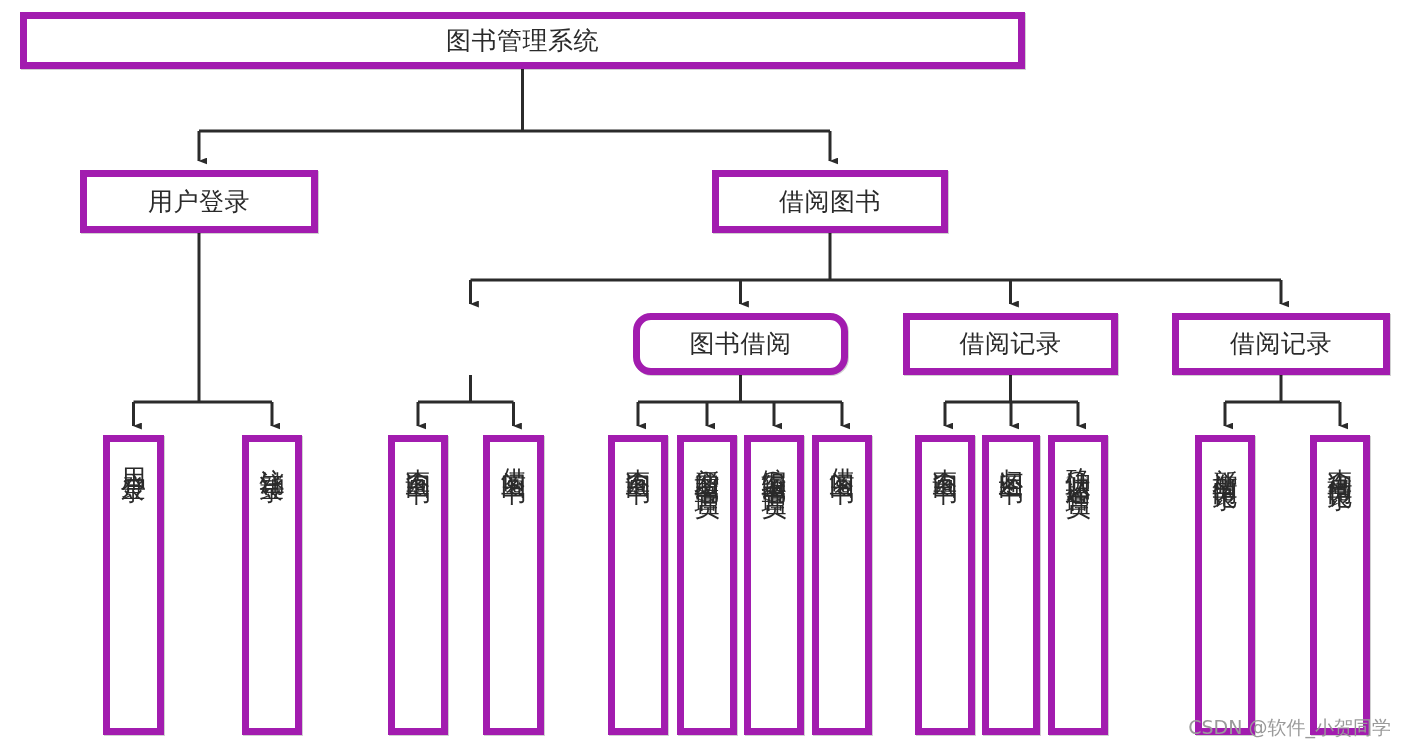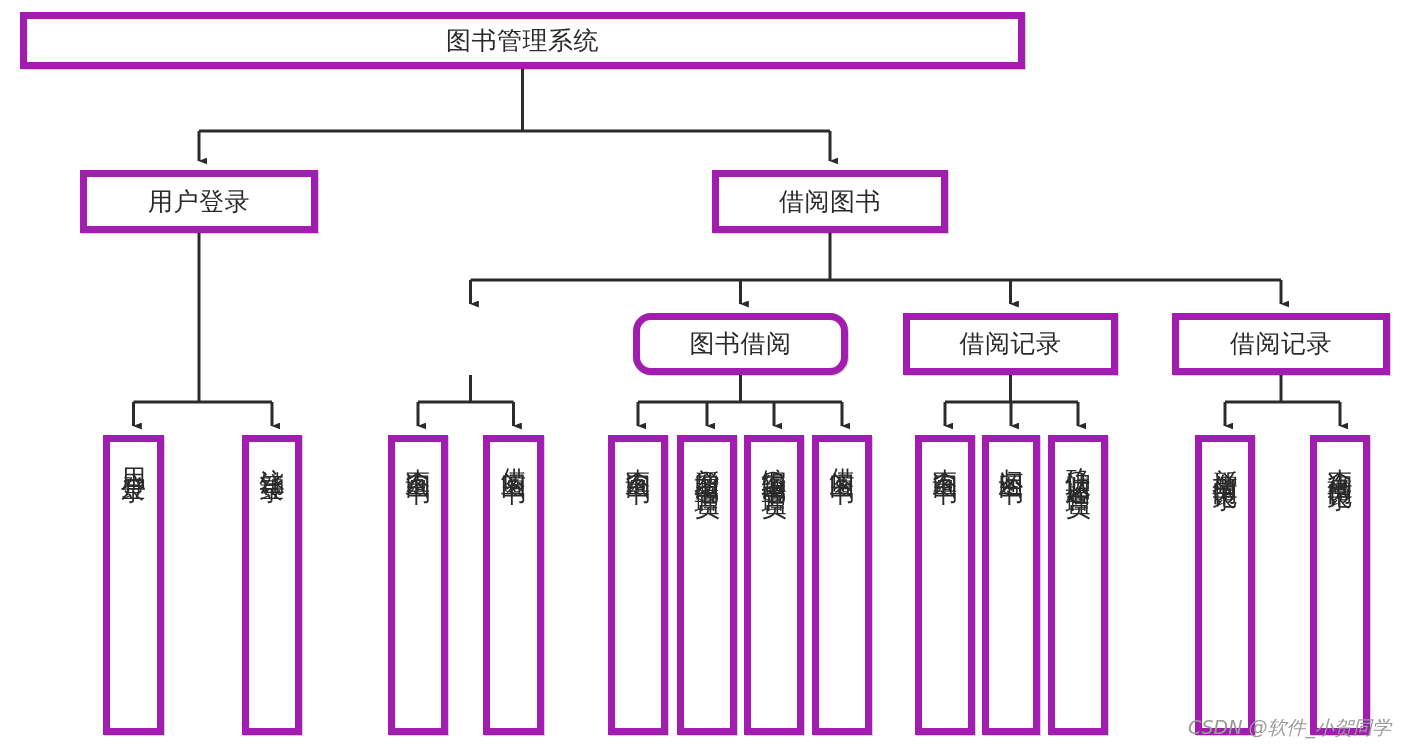--- a/index.html
+++ b/index.html
@@ -63,21 +63,20 @@
 
   #watermark {
     position: absolute;
     right: 14px;
     bottom: 6px;
     font-size: 19px;
     color: #9a9a9a;
     z-index: 5;
     white-space: nowrap;
     font-family: "DejaVu Sans", "Liberation Sans", sans-serif;
-    font-style: italic;
   }
 </style>
 </head>
 <body>
 
 <div id="diagram-root">
 
   <svg id="edges" viewBox="0 0 1405 747">
     <defs>
       <marker id="arrowhead" markerWidth="7" markerHeight="9" refX="3.5" refY="8.4" orient="auto" markerUnits="userSpaceOnUse">

